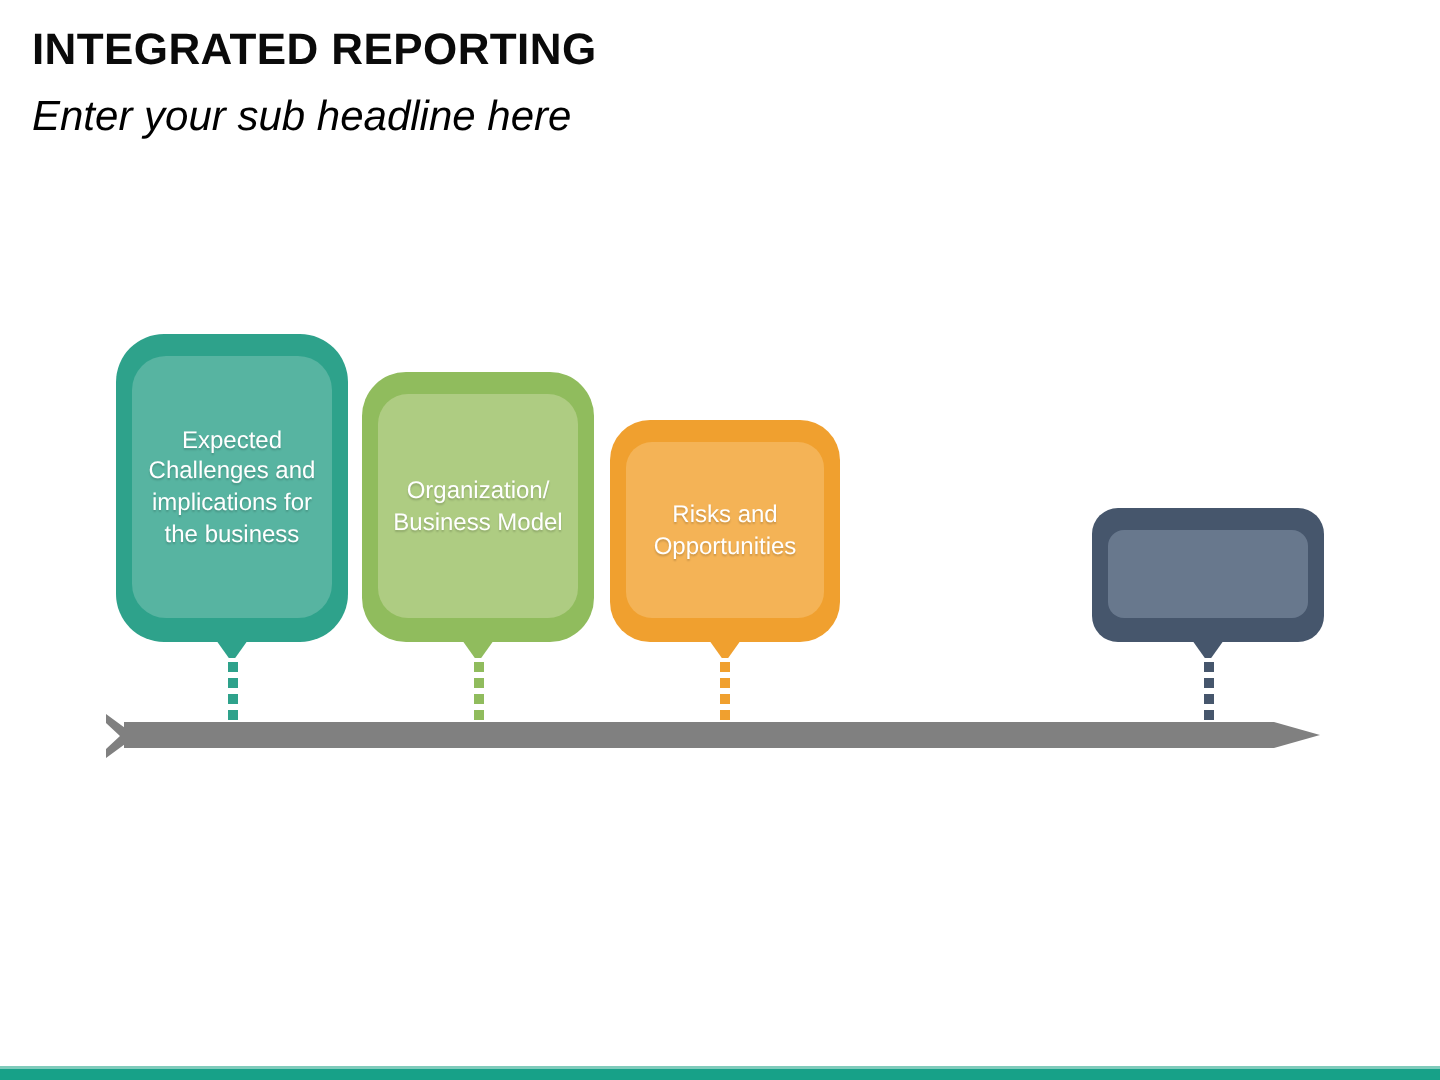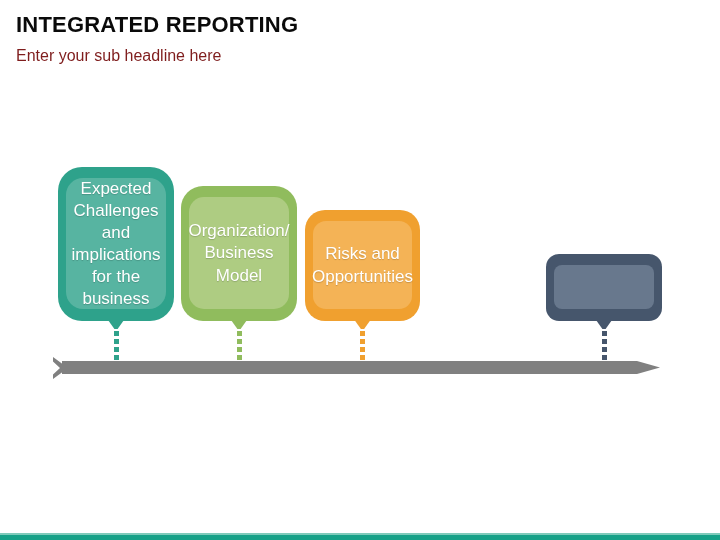--- a/index.html
+++ b/index.html
@@ -9,21 +9,21 @@
     font-family:"Liberation Sans","DejaVu Sans",sans-serif;
   }
   .slide{position:absolute;inset:0;background:#fff;}
 
   .title{
     position:absolute;left:16px;top:12px;
     font-size:22px;font-weight:700;color:#0a0a0a;letter-spacing:0.2px;
   }
   .subtitle{
     position:absolute;left:16px;top:47px;
-    font-size:16px;font-weight:400;color:#7f1d1d;
+    font-size:21px;font-weight:400;color:#000000;font-style:italic;
   }
 
   
   .shape-group{position:absolute;display:flex;flex-direction:column;align-items:center;}
   .g1{left:58px; top:167px;width:116px;}
   .g2{left:181px;top:186px;width:116px;}
   .g3{left:305px;top:210px;width:115px;}
   .g4{left:429px;top:234px;width:112px;}
   .g5{left:546px;top:254px;width:116px;}
 
@@ -43,21 +43,21 @@
     background:var(--inner);
   }
   .g1 .card-inner{border-radius:17px;}
   .g2 .card-inner{border-radius:15px;}
   .g3 .card-inner{border-radius:13px;}
   .g4 .card-inner{border-radius:11px;}
   .g5 .card-inner{border-radius:8px;}
 
   .card-label{
     position:relative;z-index:2;
-    color:#ffffff;font-size:17px;line-height:1.3;text-align:center;
+    color:#ffffff;font-size:12px;line-height:1.3;text-align:center;
     padding:0 9px;text-shadow:0 1px 1px rgba(0,0,0,0.18);
   }
 
   .tail{
     width:16px;height:9px;margin-top:-1px;
     background:var(--outer);
     clip-path:polygon(0 0,100% 0,60% 100%,40% 100%);
   }
   .dots{
     width:5px;margin-top:2px;

